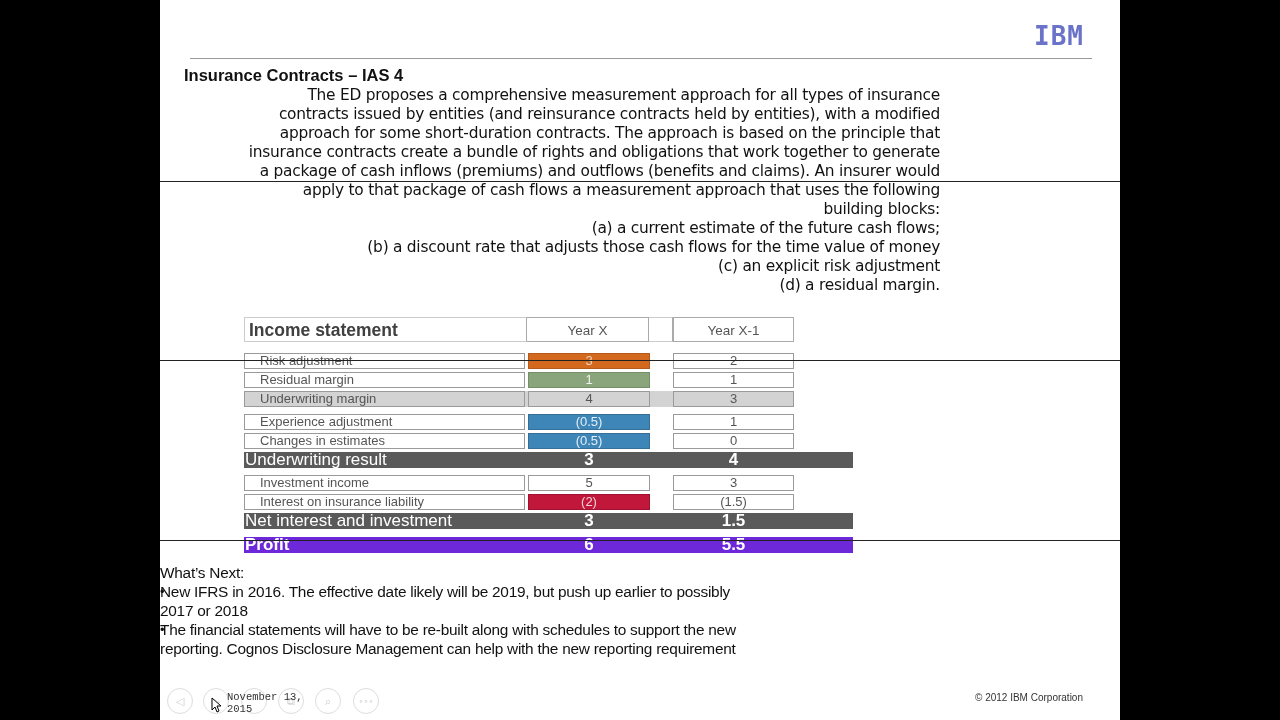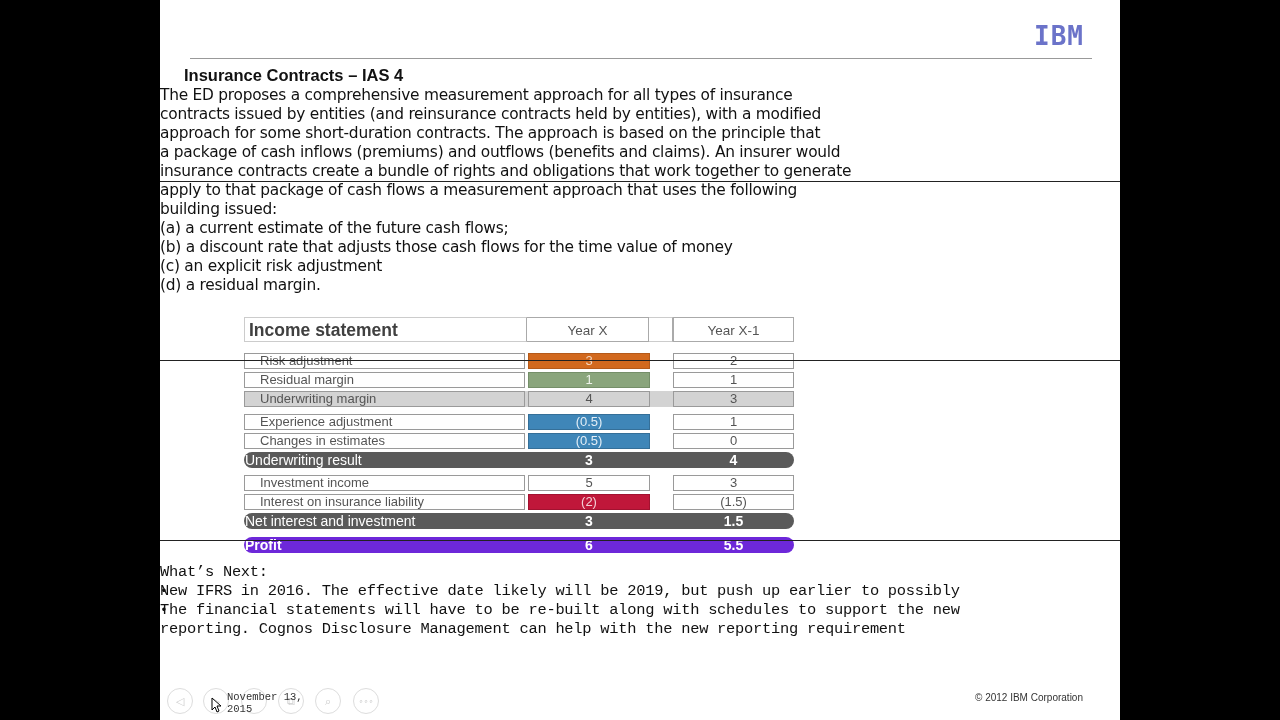--- a/index.html
+++ b/index.html
@@ -4,40 +4,40 @@
 <style>
   html, body { margin: 0; padding: 0; }
   body { width: 1280px; height: 720px; background: #000; position: relative; overflow: hidden; font-family: "DejaVu Sans", sans-serif; }
   .slide { position: absolute; left: 160px; top: 0; width: 960px; height: 720px; background: #fff; overflow: hidden; }
   .top-rule { position: absolute; left: 30px; top: 58px; width: 902px; height: 1px; background: #999; }
   .logo { position: absolute; left: 868px; top: 22px; width: 62px; height: 28px; display: flex; align-items: center; justify-content: center;
           font-family: "DejaVu Sans Mono", monospace; font-weight: bold; font-size: 26px; letter-spacing: 1px; color: #6b73c9;
           background: repeating-linear-gradient(to bottom, transparent 0 2px, #fff 2px 3px); -webkit-background-clip: text; }
   .title { position: absolute; left: 24px; top: 66px; font-family: "Liberation Sans", sans-serif; font-weight: bold; font-size: 16.5px; color: #111; }
   .body-text { position: absolute; left: 0; top: 86px; width: 780px; font-family: "DejaVu Sans", sans-serif; font-size: 15.4px; line-height: 19px; color: #111; letter-spacing: -0.25px; }
-  .body-text p { margin: 0; }
+  .body-text p { margin: 0; text-align: right; }
   .hline { position: absolute; left: 0; width: 960px; height: 1px; background: #222; }
 
   .istable { position: absolute; left: 84px; top: 317px; width: 552px; font-family: "Liberation Sans", sans-serif; }
   .row { position: absolute; left: 0; height: 16px; display: block; }
   .cell { position: absolute; height: 14px; border: 1px solid #9a9a9a; font-size: 13px; line-height: 14px; color: #555; text-align: center; box-sizing: content-box; }
   .cell.lbl { left: 0; width: 264px; text-align: left; padding-left: 15px; }
   .cell.cx { left: 284px; width: 120px; }
   .cell.cp { left: 429px; width: 119px; }
   .hdr-title { position: absolute; left: 0; top: 0; width: 283px; height: 25px; border: 1px solid #ccc; border-right: 1px solid #aaa; color: #404040; font-weight: bold; font-size: 17.5px; line-height: 25px; padding-left: 4px; box-sizing: border-box; }
   .hdr-x { position: absolute; left: 283px; top: 0; width: 122px; height: 25px; border: 1px solid #aaa; border-left: none; text-align: center; font-size: 13.5px; color: #555; line-height: 25px; box-sizing: border-box; }
   .hdr-gap { position: absolute; left: 405px; top: 0; width: 24px; height: 25px; border-top: 1px solid #ccc; border-bottom: 1px solid #ccc; border-right: 1px solid #aaa; box-sizing: border-box; }
   .hdr-p { position: absolute; left: 429px; top: 0; width: 121px; height: 25px; border: 1px solid #aaa; text-align: center; font-size: 13.5px; color: #555; line-height: 25px; box-sizing: border-box; }
-  .band { position: absolute; left: 0; width: 550px; height: 16px; font-size: 14px; line-height: 16px; font-weight: bold; border-radius: 8px; }
+  .band { position: absolute; left: 0; width: 609px; height: 16px; font-size: 17px; line-height: 16px; font-weight: bold; }
   .band span { position: absolute; top: 0; }
   .band .bl { left: 1px; }
   .band .bx { left: 284px; width: 122px; text-align: center; }
   .band .bp { left: 429px; width: 121px; text-align: center; }
 
-  .next { position: absolute; left: 0; top: 563px; width: 800px; font-family: Liberation Mono, monospace; font-size: 15.4px; line-height: 19px; color: #111; letter-spacing: -0.25px; }
+  .next { position: absolute; left: 0; top: 563px; width: 800px; font-family: Liberation Sans, sans-serif; font-size: 15.4px; line-height: 19px; color: #111; letter-spacing: -0.25px; }
   .next ul { margin: 0; padding: 0; list-style: none; }
   .next li { position: relative; }
   .next li::before { content: "\2022"; position: absolute; left: 0; top: 0; font-size: 13px; }
 
   .ctrl { position: absolute; top: 688px; width: 26px; height: 26px; border: 1px solid #ddd; border-radius: 50%; box-sizing: border-box; color: #ccc; font-size: 11px; display: flex; align-items: center; justify-content: center; }
   .date { position: absolute; left: 67px; top: 691px; font-family: Liberation Mono, monospace; font-size: 10.5px; line-height: 12px; color: #333; width: 80px; }
   .copy { position: absolute; left: 815px; top: 692px; font-family: "Liberation Sans", sans-serif; font-size: 10px; color: #333; }
   .cursor { position: absolute; left: 51px; top: 697px; width: 10px; height: 16px; }
 </style>
 </head>
@@ -45,24 +45,24 @@
 
 <div class="slide">
   <div class="logo">IBM</div>
   <div class="top-rule"></div>
   <div class="title">Insurance Contracts – IAS 4</div>
 
   <div class="body-text">
     <p>The ED proposes a comprehensive measurement approach for all types of insurance</p>
     <p>contracts issued by entities (and reinsurance contracts held by entities), with a modified</p>
     <p>approach for some short-duration contracts. The approach is based on the principle that</p>
+    <p>insurance contracts create a bundle of rights and obligations that work together to generate</p>
     <p>a package of cash inflows (premiums) and outflows (benefits and claims). An insurer would</p>
-    <p>insurance contracts create a bundle of rights and obligations that work together to generate</p>
     <p>apply to that package of cash flows a measurement approach that uses the following</p>
-    <p>building issued:</p>
+    <p>building blocks:</p>
     <p>(a) a current estimate of the future cash flows;</p>
     <p>(b) a discount rate that adjusts those cash flows for the time value of money</p>
     <p>(c) an explicit risk adjustment</p>
     <p>(d) a residual margin.</p>
   </div>
 
   <div class="istable">
     <div class="hdr-title">Income statement</div>
     <div class="hdr-x">Year X</div>
     <div class="hdr-gap"></div>
@@ -127,20 +127,21 @@
       <span class="bx">6</span>
       <span class="bp">5.5</span>
     </div>
   </div>
 
   <div class="next">
     <div>What’s Next:</div>
     <ul>
       <li>
         <div>New IFRS in 2016. The effective date likely will be 2019, but push up earlier to possibly</div>
+        <div>2017 or 2018</div>
       </li>
       <li>
         <div>The financial statements will have to be re-built along with schedules to support the new</div>
         <div>reporting. Cognos Disclosure Management can help with the new reporting requirement</div>
       </li>
     </ul>
   </div>
 
   <div class="hline" style="top:181px;"></div>
   <div class="hline" style="top:360px;"></div>

